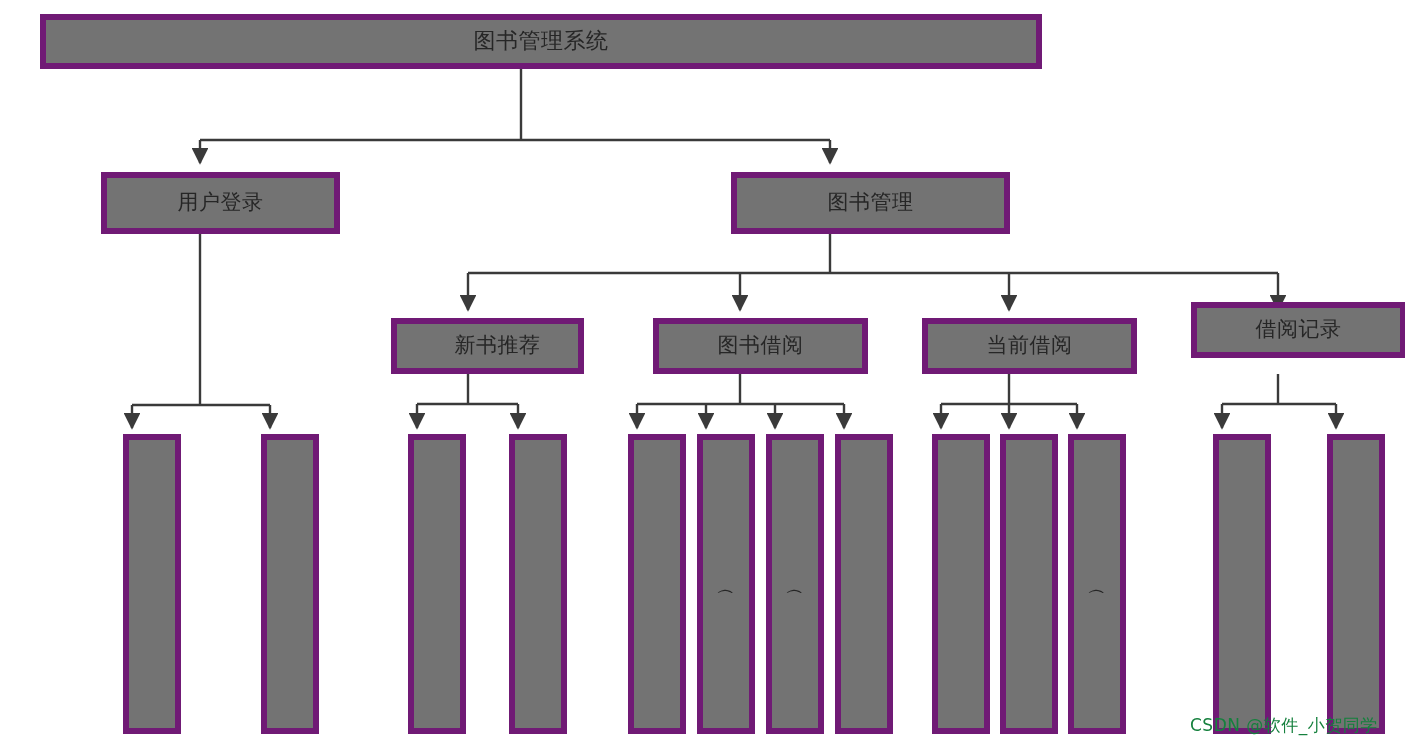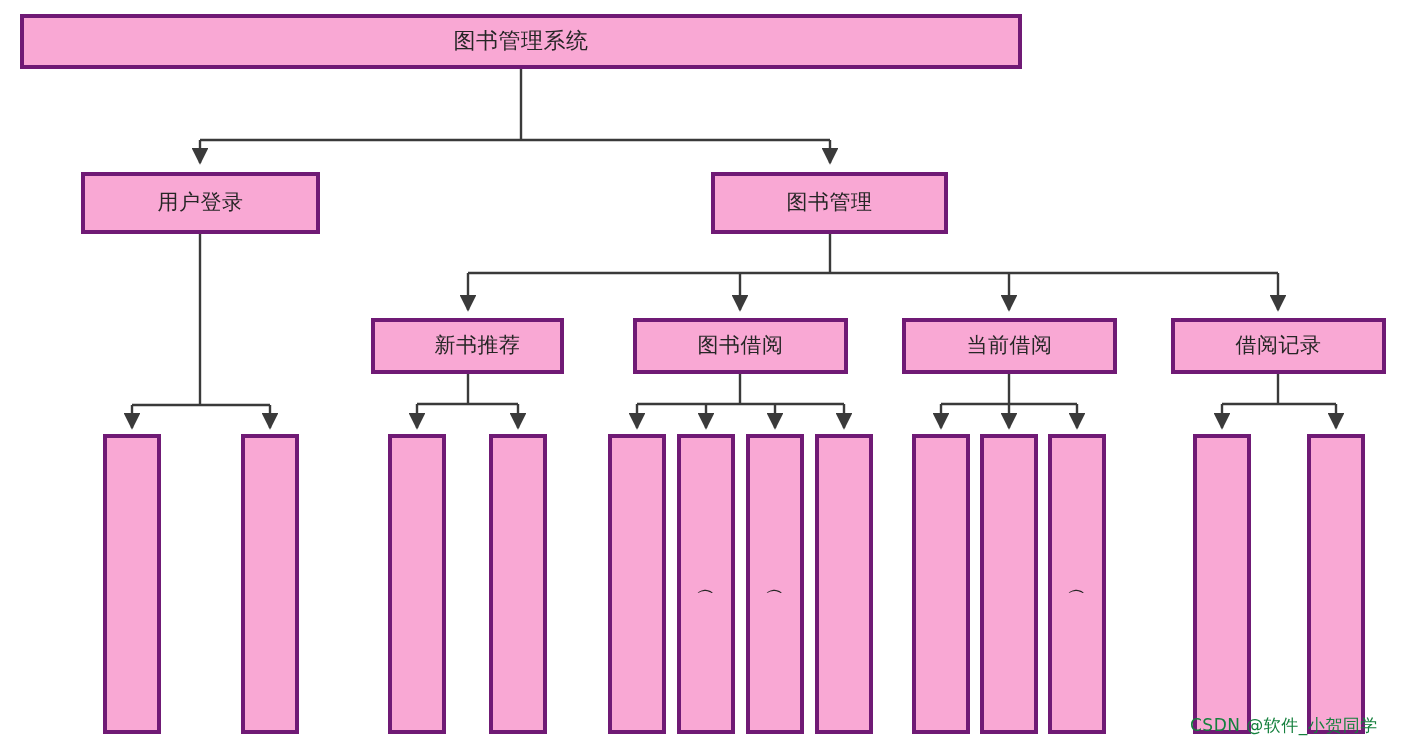--- a/index.html
+++ b/index.html
@@ -22,26 +22,27 @@
     position: absolute;
     left: 0;
     top: 0;
     width: 1405px;
     height: 747px;
     pointer-events: none;
   }
   .node {
     position: absolute;
     box-sizing: border-box;
-    background: #f9a8d4;
-    border: 4px solid #701a75;
+    background: #737373;
+    border: 6px solid #701a75;
     display: flex;
     align-items: center;
     justify-content: center;
     color: #262626;
+    margin-left: 20px;
   }
   .node .lbl {
     display: block;
     text-align: center;
     line-height: 1.12;
     color: #262626;
   }
   
   .h-node .lbl {
     font-size: 21px;
@@ -129,34 +130,34 @@
     </g>
   </svg>
 
   <div class="node h-node root" style="left:20px; top:14px; width:1002px; height:55px;">
     <span class="lbl">图书管理系统</span>
   </div>
 
   <div class="node h-node" style="left:81px; top:172px; width:239px; height:62px;">
     <span class="lbl">用户登录</span>
   </div>
-  <div class="node h-node" style="left:711px; top:172px; width:237px; height:62px;">
+  <div class="node h-node" style="left:711px; top:172px; width:279px; height:62px;">
     <span class="lbl">图书管理</span>
   </div>
 
   <div class="node h-node" style="left:371px; top:318px; width:193px; height:56px;padding-left:20px;">
     <span class="lbl">新书推荐</span>
   </div>
   <div class="node h-node" style="left:633px; top:318px; width:215px; height:56px;">
     <span class="lbl">图书借阅</span>
   </div>
   <div class="node h-node" style="left:902px; top:318px; width:215px; height:56px;justify-content:center;">
     <span class="lbl">当前借阅</span>
   </div>
-  <div class="node h-node" style="left:1171px; top:318px; width:215px; height:56px;">
+  <div class="node h-node" style="left:1171px; top:302px; width:215px; height:56px;">
     <span class="lbl">借阅记录</span>
   </div>
 
   <div class="node v-node" style="left:103px; top:434px; width:58px; height:300px;">
     <span class="lbl">用户登录</span>
   </div>
   <div class="node v-node" style="left:241px; top:434px; width:58px; height:300px;">
     <span class="lbl">注销登录</span>
   </div>
 

